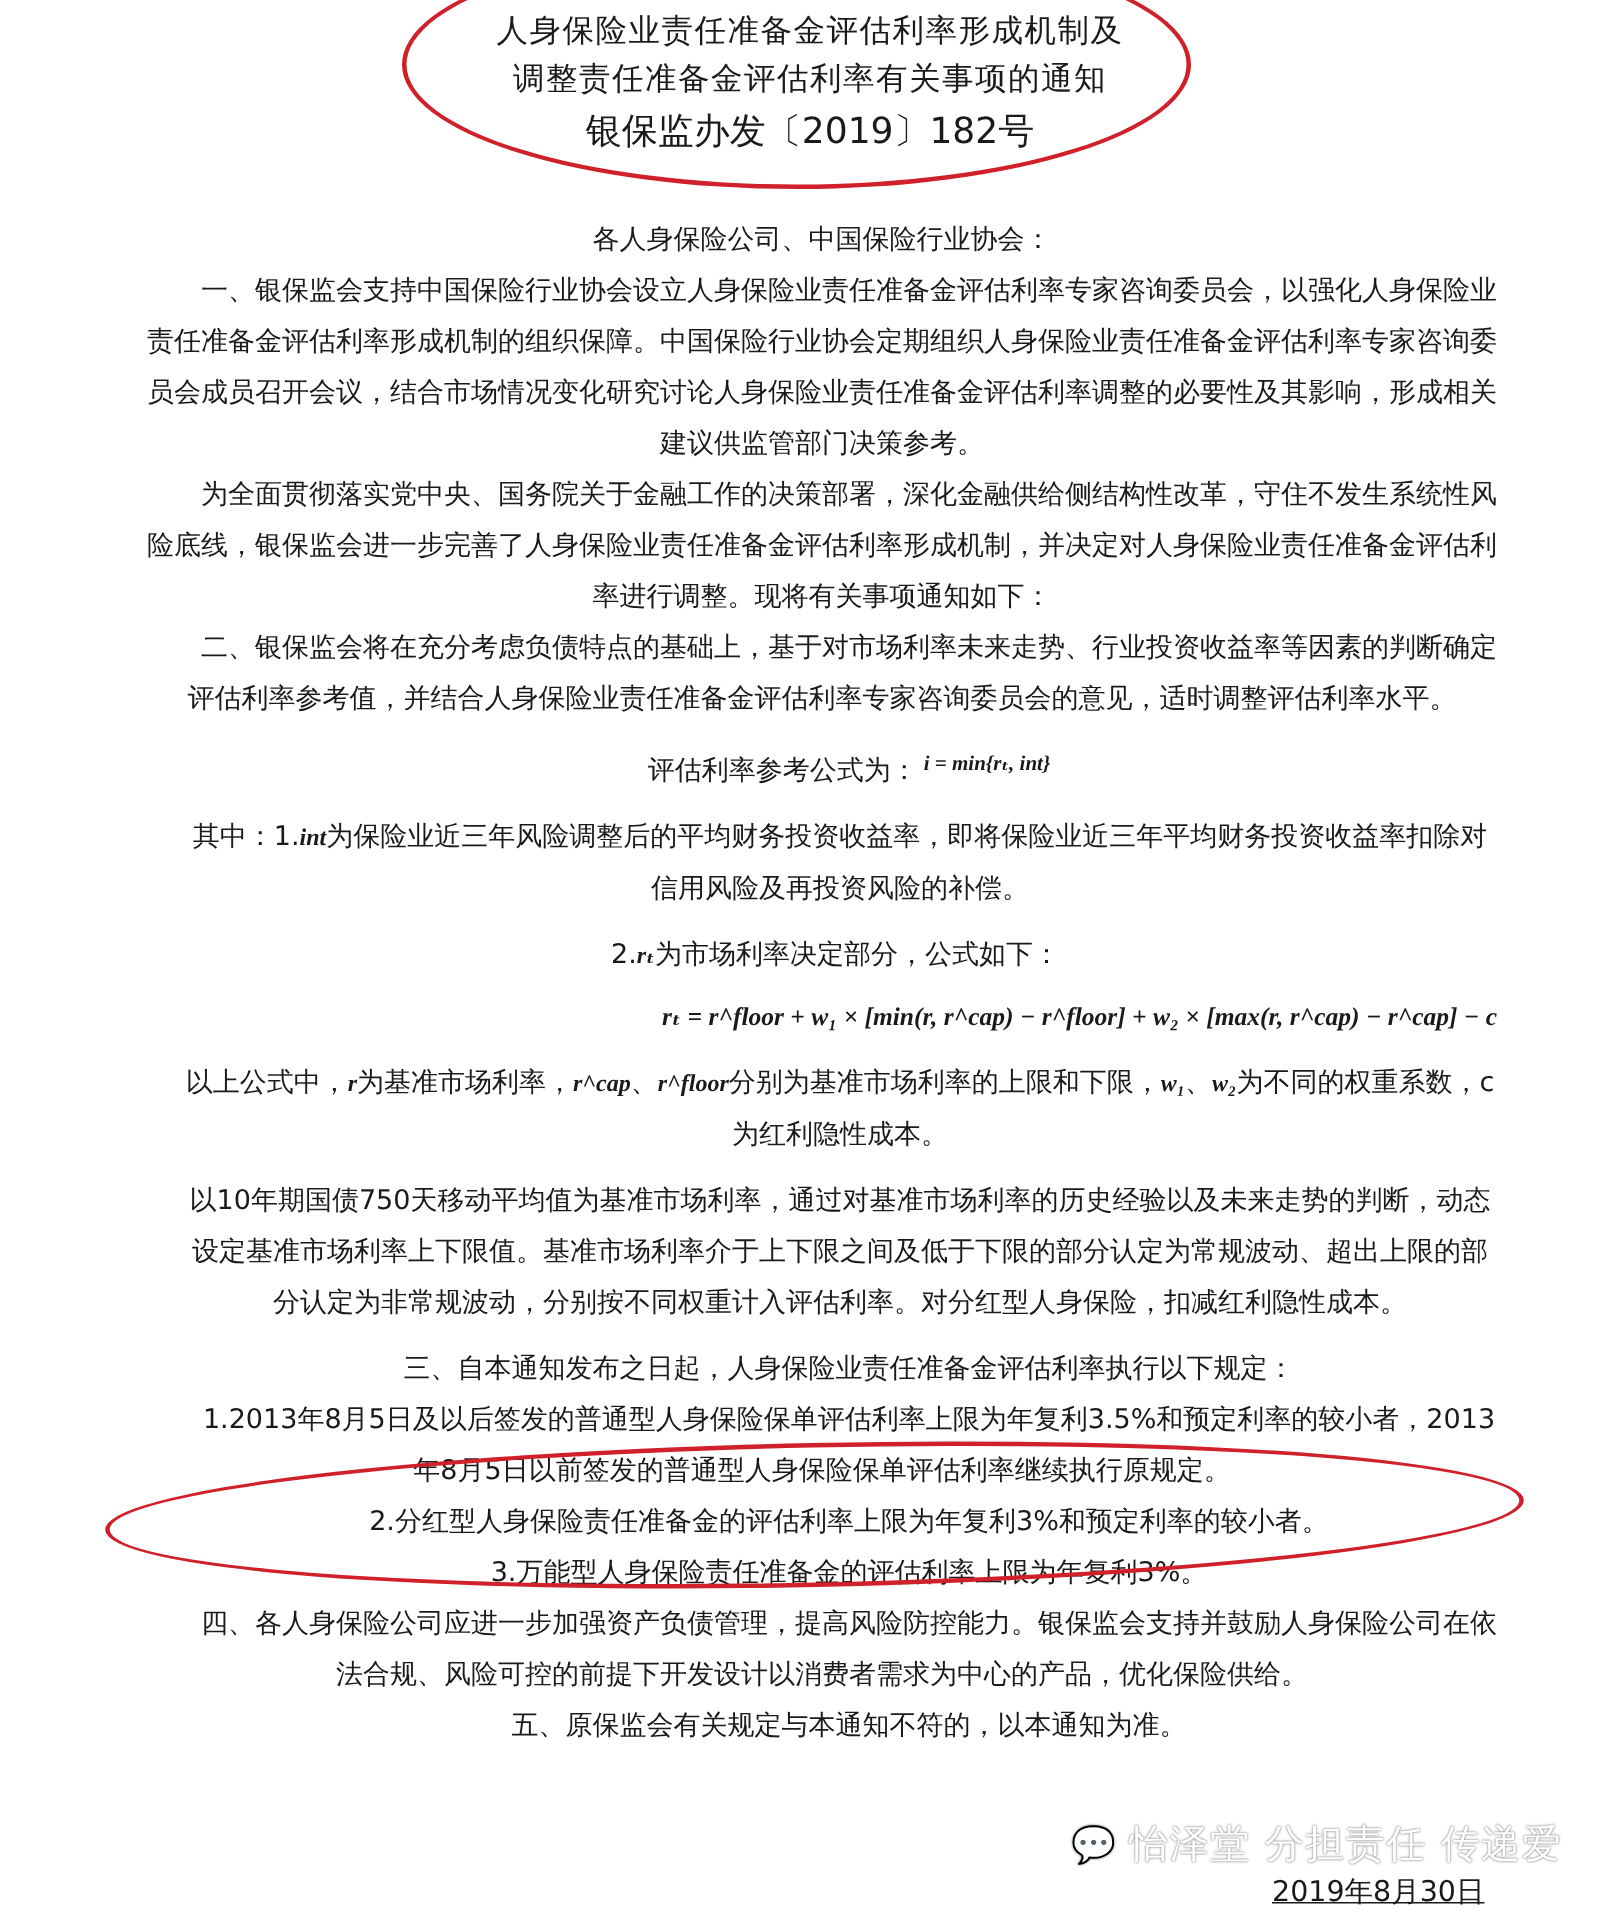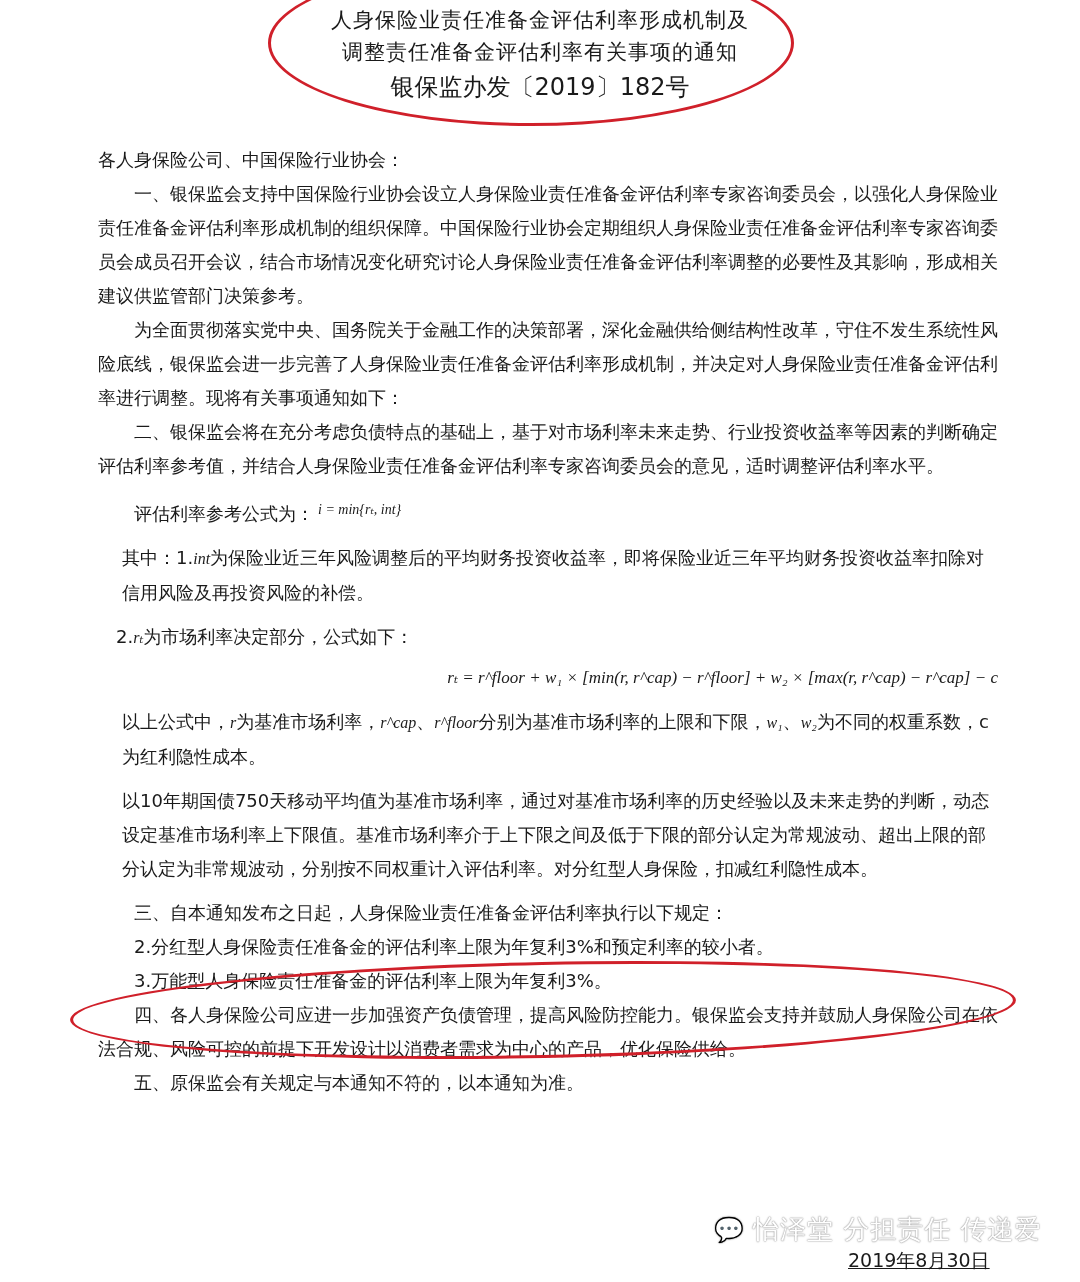--- a/index.html
+++ b/index.html
@@ -19,27 +19,27 @@
   .title-line.l1 { margin-top: 4px; font-family: Liberation Serif, serif; }
   .doc-number { font-size: 24px; line-height: 34px; margin-top: 2px; }
   .ellipse-top {
     position: absolute; left: 268px; top: -40px; width: 526px; height: 166px;
     border: 3px solid #d0202a; border-radius: 50%; box-sizing: border-box;
   }
   .body-text {
     position: absolute; left: 98px; top: 143px; width: 900px;
     font-size: 18px; line-height: 34px; color: #1a1a1a;
   }
-  .p { margin: 0; }
+  .p { margin: 0; text-align: center; }
   .indent { text-indent: 36px; }
   .indent-sm { padding-left: 24px; }
   .gap { height: 10px; }
   .formula {
     font-family: "Liberation Serif", "DejaVu Serif", serif;
-    font-weight: normal; font-style: italic; font-size: 16px;
+    font-weight: bold; font-style: italic; font-size: 16px;
   }
   .formula-center { text-align: right; margin: 6px 0 10px 0; padding-left: 30px; }
   .formula-inline { font-size: 14px; vertical-align: 6px; margin-left: 4px; }
   .ellipse-mid {
     position: absolute; left: 70px; top: 962px; width: 946px; height: 96px;
     border: 3px solid #d0202a; border-radius: 50%; box-sizing: border-box;
     transform: rotate(-1.2deg);
   }
   .watermark {
     position: absolute; left: 714px; top: 1212px; font-size: 26px;
@@ -80,20 +80,21 @@
     <span>2.</span><span class="formula">rₜ</span><span>为市场利率决定部分，公式如下：</span>
   </p>
   <div class="formula formula-center" style="font-size:17px">rₜ = r^floor + w₁ × [min(r, r^cap) − r^floor] + w₂ × [max(r, r^cap) − r^cap] − c</div>
   <p class="p indent-sm">
     <span>以上公式中，</span><span class="formula">r</span><span>为基准市场利率，</span><span class="formula">r^cap</span><span>、</span><span class="formula">r^floor</span><span>分别为基准市场利率的上限和下限，</span><span class="formula">w₁</span><span>、</span><span class="formula">w₂</span><span>为不同的权重系数，c为红利隐性成本。</span>
   </p>
   <div class="gap"></div>
   <p class="p indent-sm">以10年期国债750天移动平均值为基准市场利率，通过对基准市场利率的历史经验以及未来走势的判断，动态设定基准市场利率上下限值。基准市场利率介于上下限之间及低于下限的部分认定为常规波动、超出上限的部分认定为非常规波动，分别按不同权重计入评估利率。对分红型人身保险，扣减红利隐性成本。</p>
   <div class="gap"></div>
   <p class="p indent">三、自本通知发布之日起，人身保险业责任准备金评估利率执行以下规定：</p>
+  <p class="p indent">1.2013年8月5日及以后签发的普通型人身保险保单评估利率上限为年复利3.5%和预定利率的较小者，2013年8月5日以前签发的普通型人身保险保单评估利率继续执行原规定。</p>
   <p class="p indent">2.分红型人身保险责任准备金的评估利率上限为年复利3%和预定利率的较小者。</p>
   <p class="p indent">3.万能型人身保险责任准备金的评估利率上限为年复利3%。</p>
   <p class="p indent">四、各人身保险公司应进一步加强资产负债管理，提高风险防控能力。银保监会支持并鼓励人身保险公司在依法合规、风险可控的前提下开发设计以消费者需求为中心的产品，优化保险供给。</p>
   <p class="p indent">五、原保监会有关规定与本通知不符的，以本通知为准。</p>
 </div>
 
 <div class="ellipse-mid"></div>
 
 <div class="watermark">
   <span class="wm-icon">💬</span>

